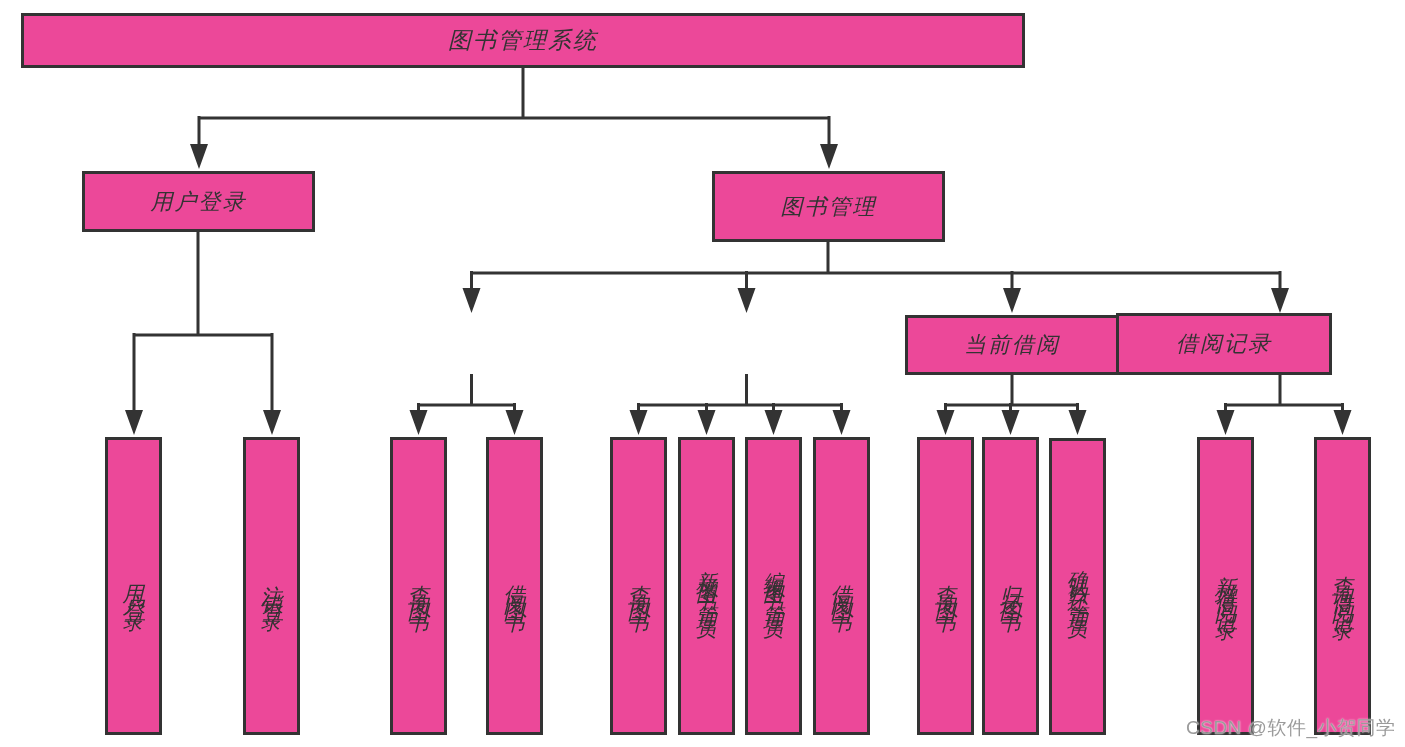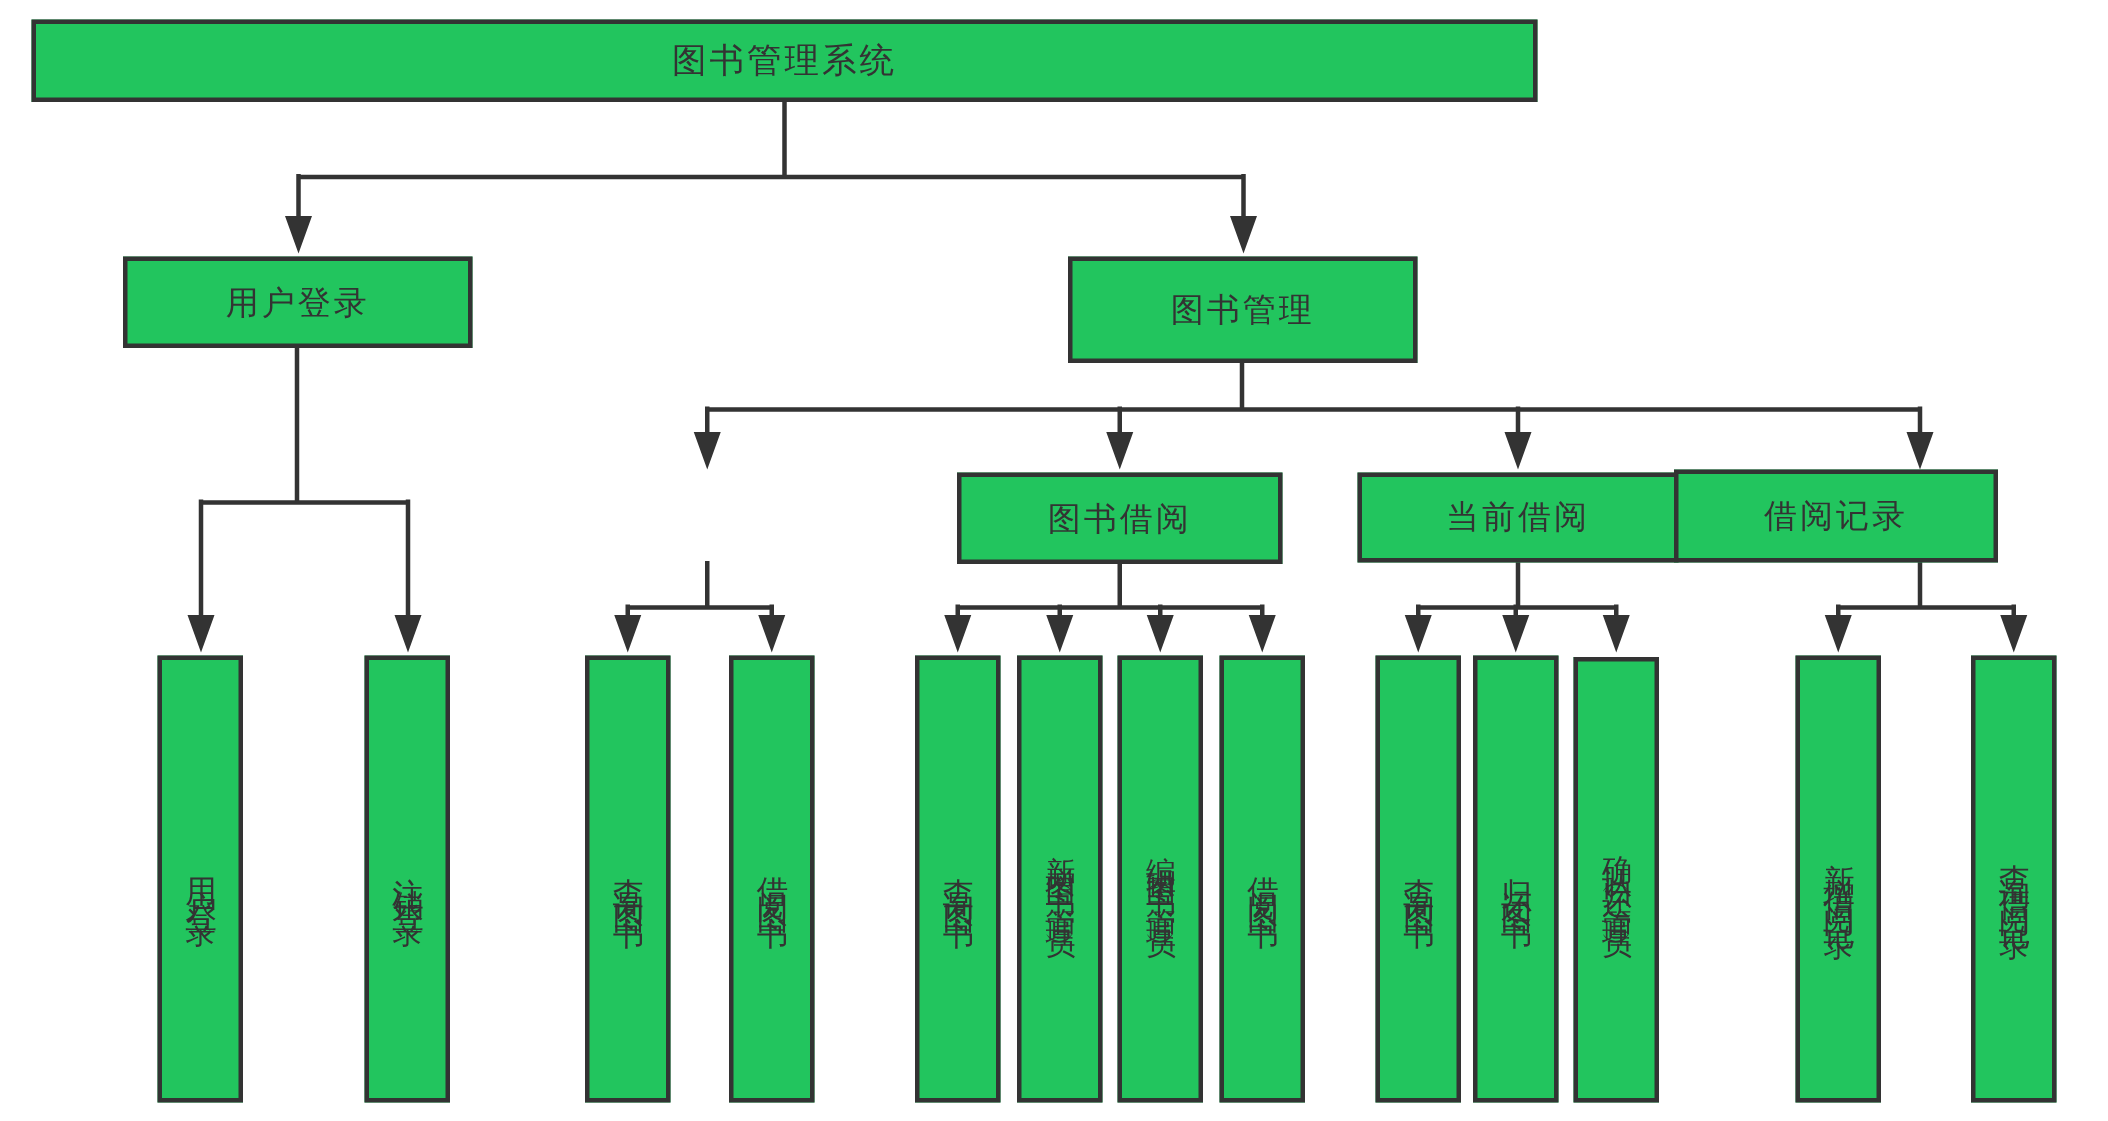--- a/index.html
+++ b/index.html
@@ -18,27 +18,28 @@
   }
   .connector-layer {
     position: absolute;
     left: 0;
     top: 0;
     z-index: 1;
   }
   .box {
     position: absolute;
     box-sizing: border-box;
-    background: #22c55e;
+    background: #ec4899;
     border: 3px solid #333333;
     display: flex;
     align-items: center;
     justify-content: center;
     z-index: 2;
     color: #333333;
+    font-style: italic;
   }
   .hlabel {
     font-size: 22px;
     letter-spacing: 2px;
     white-space: nowrap;
   }
   .title-box .hlabel {
     font-size: 23px;
   }
   .vtext {
@@ -98,23 +99,20 @@
     <span class="hlabel">图书管理系统</span>
   </div>
 
   <div class="box" style="left:82px;top:171px;width:233px;height:61px;">
     <span class="hlabel">用户登录</span>
   </div>
   <div class="box" style="left:712px;top:171px;width:233px;height:71px;">
     <span class="hlabel">图书管理</span>
   </div>
 
-  <div class="box" style="left:638px;top:315px;width:217px;height:61px;">
-    <span class="hlabel">图书借阅</span>
-  </div>
   <div class="box" style="left:905px;top:315px;width:214px;height:60px;">
     <span class="hlabel">当前借阅</span>
   </div>
   <div class="box" style="left:1116px;top:313px;width:216px;height:62px;">
     <span class="hlabel">借阅记录</span>
   </div>
 
   <div class="box" style="left:105px;top:437px;width:57px;height:298px;">
     <span class="vtext">用户登录</span>
   </div>
@@ -152,14 +150,15 @@
     <span class="vtext">确认归还（管理员）</span>
   </div>
 
   <div class="box" style="left:1197px;top:437px;width:57px;height:298px;">
     <span class="vtext">新增借阅记录</span>
   </div>
   <div class="box" style="left:1314px;top:437px;width:57px;height:298px;">
     <span class="vtext">查询借阅记录</span>
   </div>
 
+  <div class="watermark">CSDN @软件_小贺同学</div>
 
 </div>
 
 </body></html>

